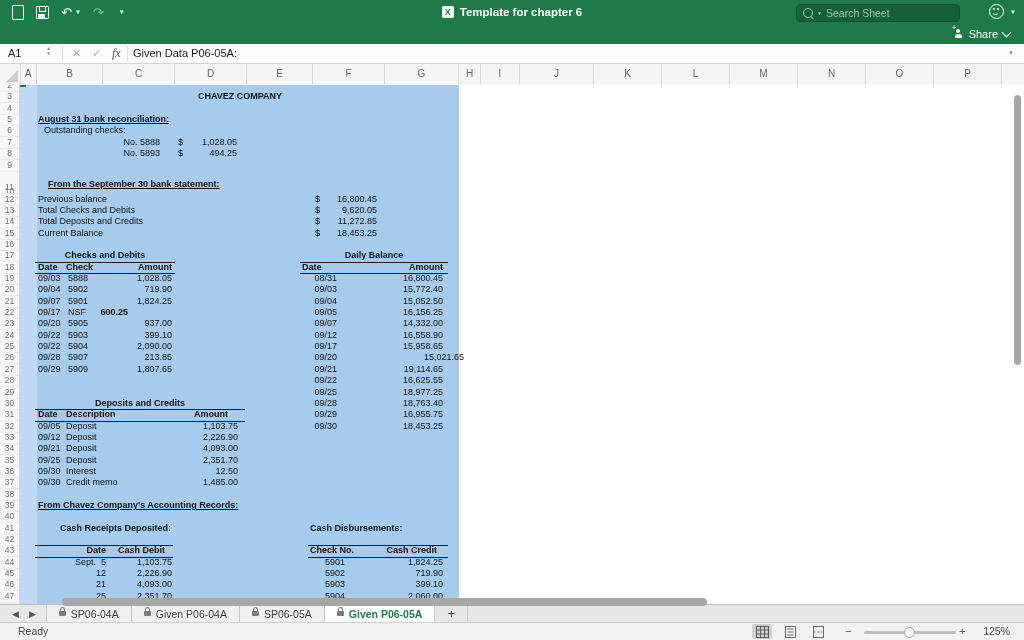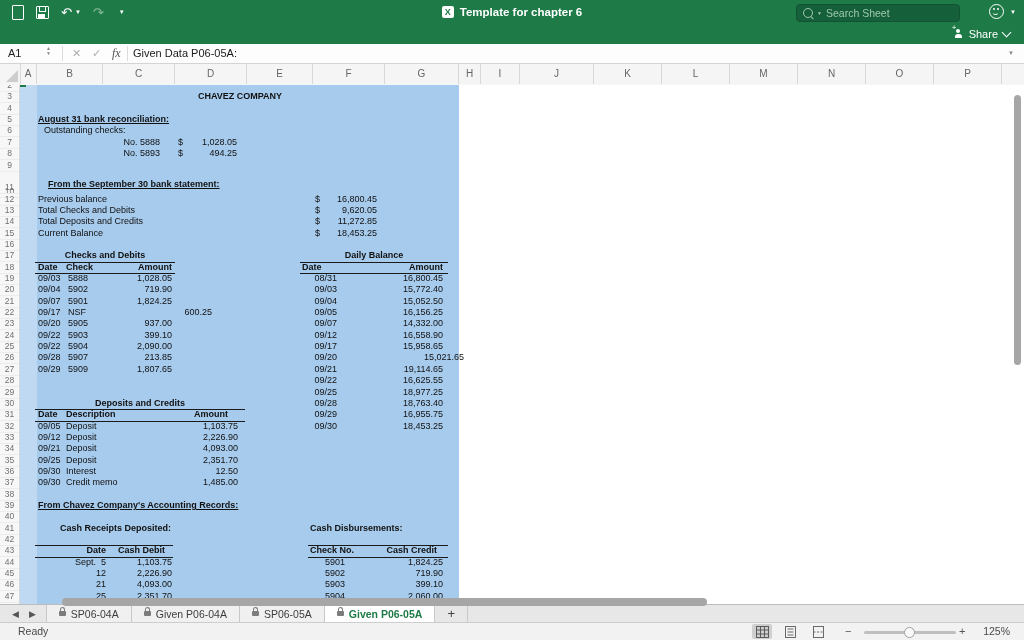--- a/index.html
+++ b/index.html
@@ -217,21 +217,21 @@
     <div class="cell" style="top: 199.35px; right: 852px;">719.90</div>
     <div class="cell" style="top: 199.35px; right: 687px;">09/03</div>
     <div class="cell" style="top: 199.35px; right: 581px;">15,772.40</div>
     <div class="cell" style="top: 210.7px; left: 38px;">09/07</div>
     <div class="cell" style="top: 210.7px; left: 68px;">5901</div>
     <div class="cell" style="top: 210.7px; right: 852px;">1,824.25</div>
     <div class="cell" style="top: 210.7px; right: 687px;">09/04</div>
     <div class="cell" style="top: 210.7px; right: 581px;">15,052.50</div>
     <div class="cell" style="top: 222.05px; left: 38px;">09/17</div>
     <div class="cell" style="top: 222.05px; left: 68px;">NSF</div>
-    <div class="cell" style="top: 222.05px; right: 812px;">600.25</div>
+    <div class="cell" style="top: 222.05px; right: 896px; font-weight: bold;">600.25</div>
     <div class="cell" style="top: 222.05px; right: 687px;">09/05</div>
     <div class="cell" style="top: 222.05px; right: 581px;">16,156.25</div>
     <div class="cell" style="top: 233.4px; left: 38px;">09/20</div>
     <div class="cell" style="top: 233.4px; left: 68px;">5905</div>
     <div class="cell" style="top: 233.4px; right: 852px;">937.00</div>
     <div class="cell" style="top: 233.4px; right: 687px;">09/07</div>
     <div class="cell" style="top: 233.4px; right: 581px;">14,332.00</div>
     <div class="cell" style="top: 244.75px; left: 38px;">09/22</div>
     <div class="cell" style="top: 244.75px; left: 68px;">5903</div>
     <div class="cell" style="top: 244.75px; right: 852px;">399.10</div>

